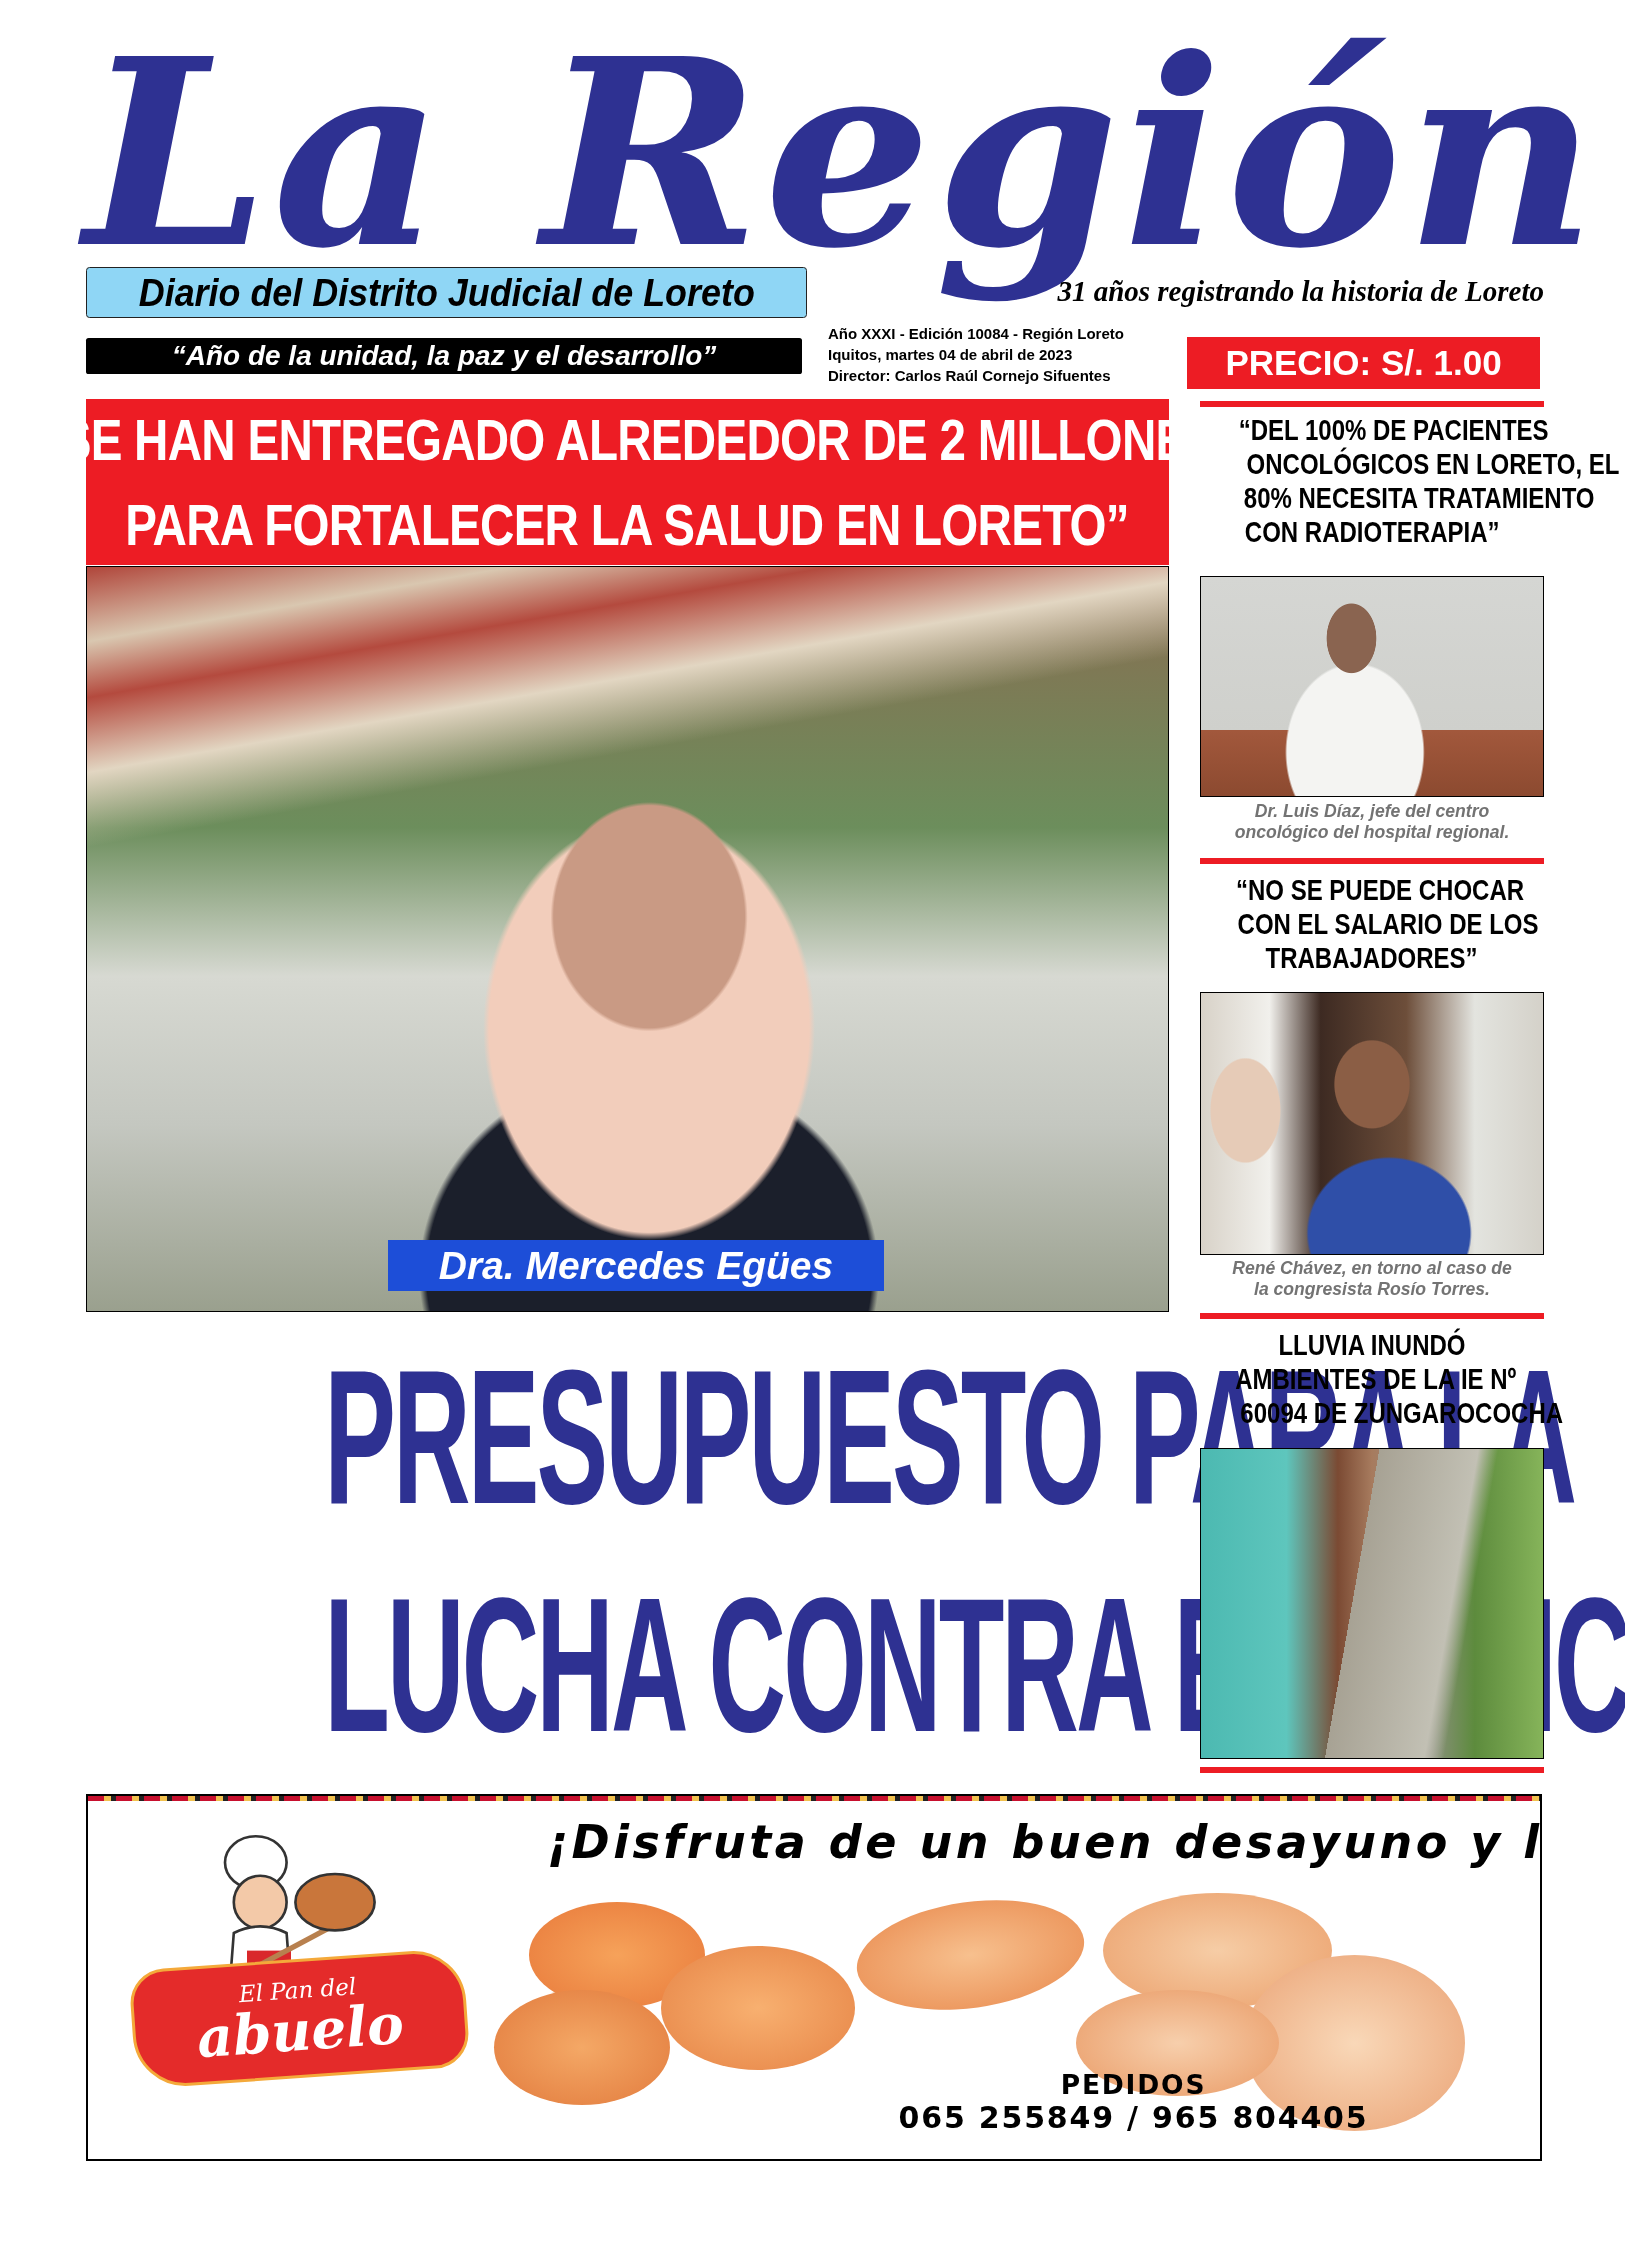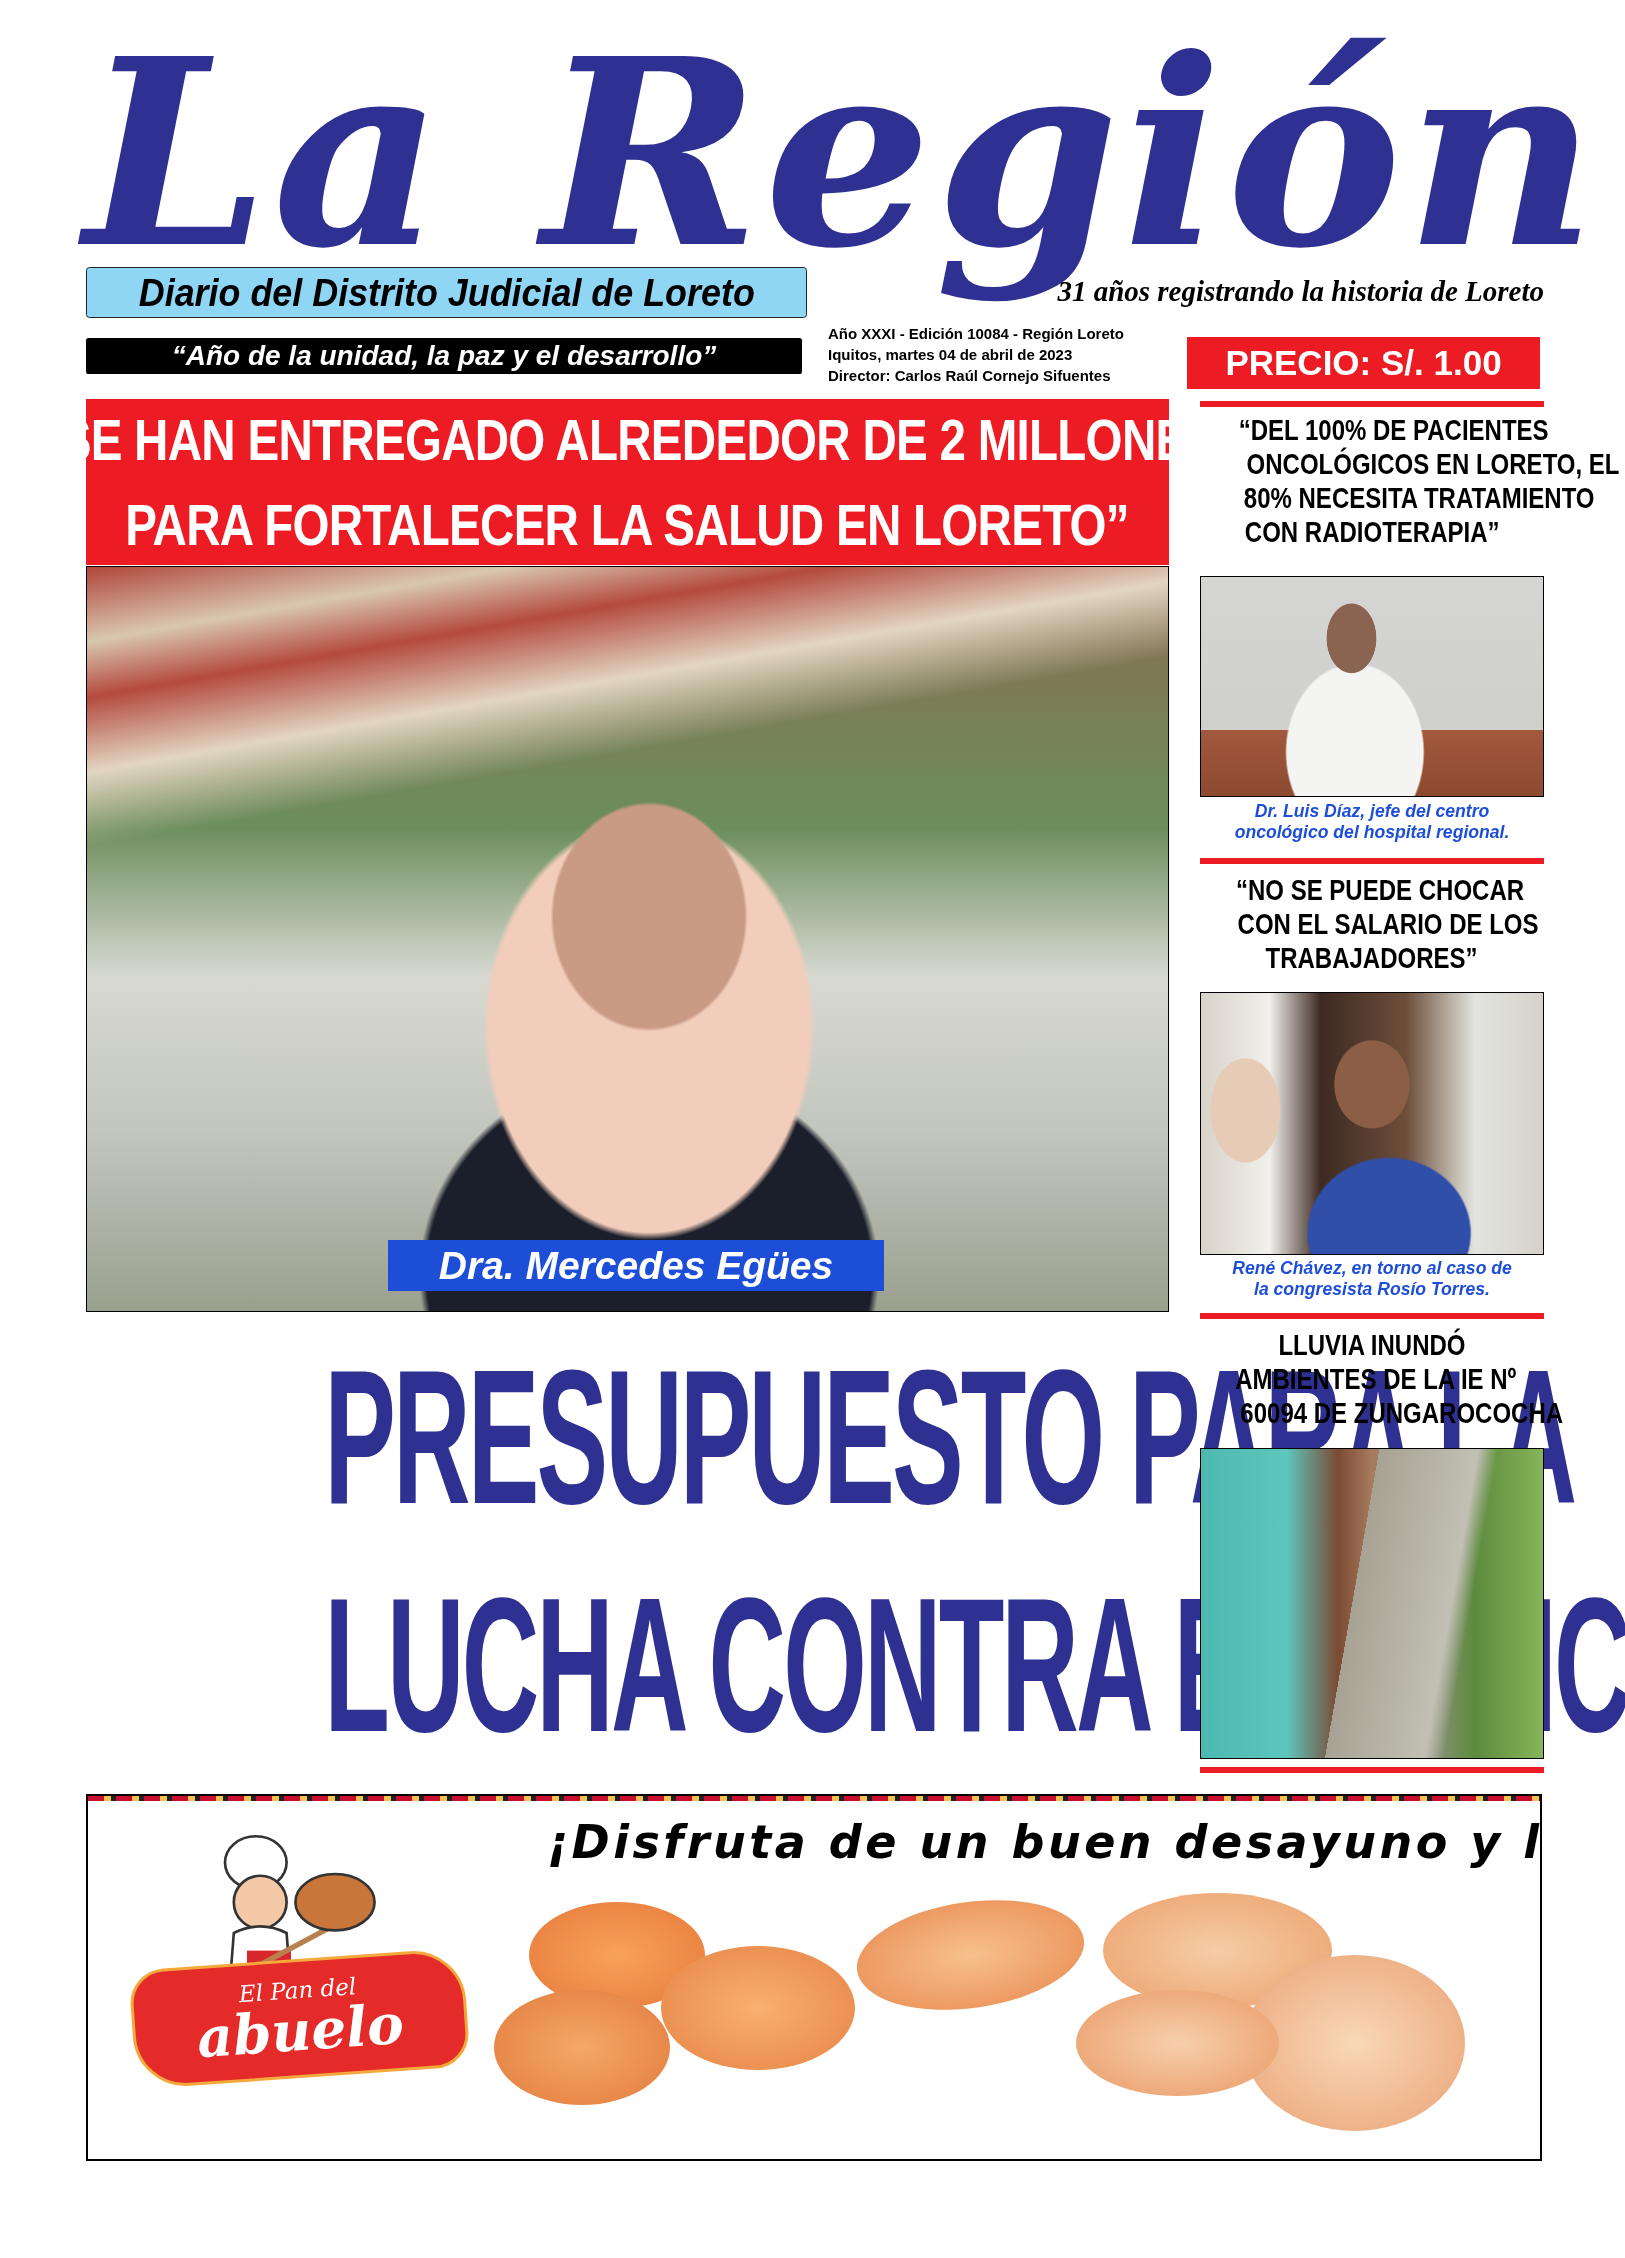--- a/index.html
+++ b/index.html
@@ -83,21 +83,21 @@
   
   .rule-red { height: 6.2px; background: #ed1c24; }
   .side-head {
     width: 344px; text-align: center; font-weight: bold; color: #000;
     font-size: 30px; line-height: 34px;
   }
   .side-head span { display: inline-block; transform: scaleX(0.8); white-space: nowrap; }
   .side-photo { border: 1.8px solid #000; overflow: hidden; }
   .side-caption {
     width: 344px; text-align: center; font-style: italic; font-weight: bold;
-    font-size: 17.6px; line-height: 21px; color: #1d4ed8;
+    font-size: 17.6px; line-height: 21px; color: #737373;
   }
   .photo-doctor {
     background:
       radial-gradient(ellipse 35px 49px at 44% 28%, #8a6450 0 70%, transparent 72%),
       radial-gradient(ellipse 97px 124px at 45% 80%, #f4f4f2 0 70%, transparent 72%),
       linear-gradient(180deg, #d5d6d3 0%, #cfd0cc 70%, #a2583c 70%, #8c4a30 100%);
   }
   .photo-chavez {
     background:
       radial-gradient(ellipse 53px 62px at 50% 35%, #8b5e45 0 70%, transparent 72%),
@@ -245,14 +245,18 @@
       <ellipse cx="150" cy="85" rx="45" ry="32" fill="#c9763b" stroke="#333" stroke-width="3"></ellipse>
     </svg>
   </div>
 
   <div class="logo-ribbon">
     <div class="logo-small">El Pan del</div>
     <div class="logo-big">abuelo</div>
   </div>
 
 
+  <div class="ad-orders">
+    <div class="orders-label">PEDIDOS</div>
+    <div class="orders-phones">065 255849 / 965 804405</div>
+  </div>
 </div>
 
 
 </body></html>

